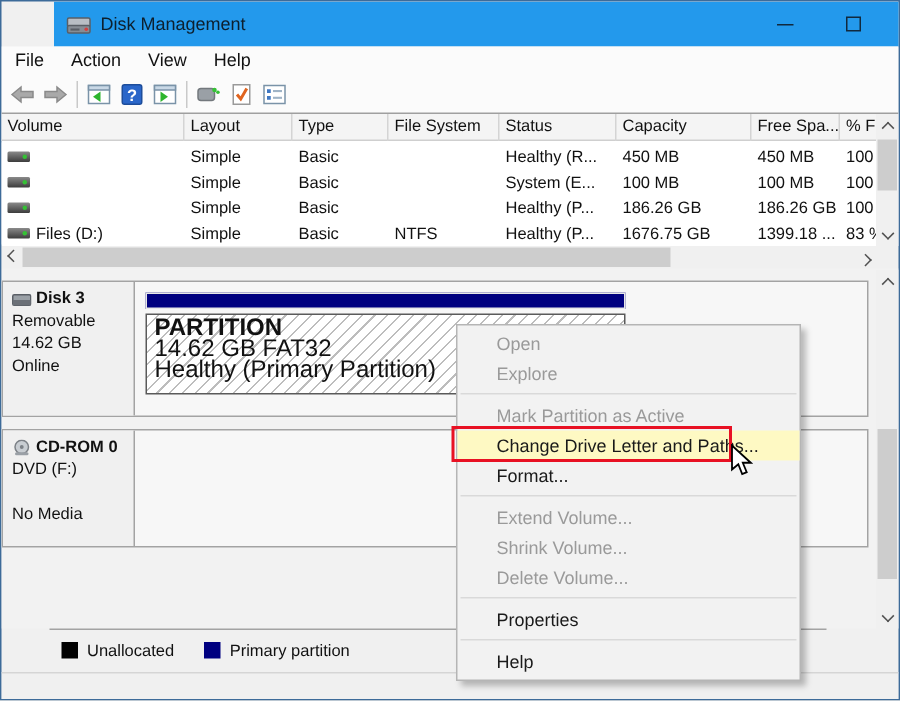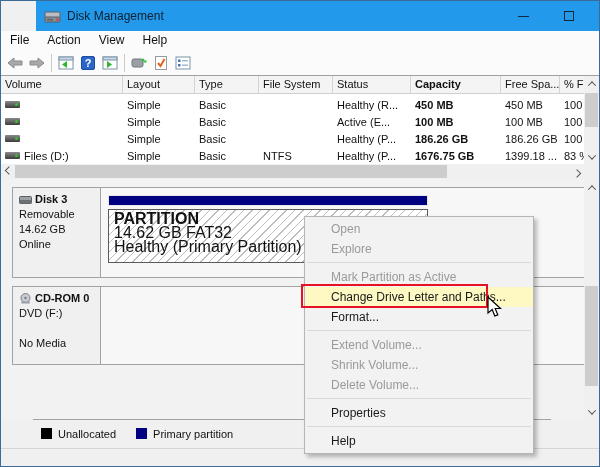--- a/index.html
+++ b/index.html
@@ -29,38 +29,38 @@
   .tbtn { width:22px; height:22px; display:flex; align-items:center; justify-content:center; }
   .tsep { width:1px; height:18px; background:#c9c9c9; margin:0 3px; }
   
   .toppane { position:absolute; left:0; top:75px; width:598px; height:88px; background:#fff; }
   .thead { position:absolute; left:0; top:0; width:583px; height:18px; background:#f4f4f4;
     border-bottom:1px solid #cfcfcf; display:flex; font-size:11px; color:#111; }
   .th { border-right:1px solid #d4d4d4; padding:2px 0 0 4px; height:18px; overflow:hidden; white-space:nowrap; }
   .trow { position:absolute; left:0; width:583px; height:17px; display:flex; font-size:11px; color:#111; background:#fff; }
   .td { padding:2px 0 0 4px; overflow:hidden; white-space:nowrap; display:flex; align-items:center; gap:4px; }
   .c1{width:122px;} .c2{width:72px;} .c3{width:64px;} .c4{width:74px;}
-  .c5{width:78px;} .c6{width:90px;font-weight:bold;} .c7{width:59px;} .c8{width:24px; border-right:none;}
+  .c5{width:78px;} .c6{width:90px;} .c7{width:59px;} .c8{width:24px; border-right:none;}
   .diskico { width:15px; height:7px; background:linear-gradient(#8a8a8a,#3c3c3c); border-radius:1px; position:relative; flex:0 0 auto; }
   .diskico::after { content:""; position:absolute; right:2px; top:2px; width:3px; height:3px; background:#35c135; border-radius:50%; }
   
   .vsb { position:absolute; width:15px; background:#f0f0f0; }
   .vsb .sbtn { position:absolute; left:0; width:15px; height:15px; display:flex; align-items:center; justify-content:center; }
   .vsb .thumb { position:absolute; left:1px; width:13px; background:#cdcdcd; }
   .hsb { position:absolute; left:0; top:163px; width:583px; height:15px; background:#f0f0f0; }
   .hsb .sbtn { position:absolute; top:0; width:15px; height:15px; display:flex; align-items:center; justify-content:center; }
   .hsb .thumb { position:absolute; top:1px; left:14px; width:432px; height:13px; background:#cdcdcd; }
   .chev { width:6px; height:6px; border-left:1.5px solid #515151; border-top:1.5px solid #515151; display:block; }
   .chev.up   { transform:rotate(45deg) translate(1px,1px); }
   .chev.down { transform:rotate(225deg) translate(1px,1px); }
   .chev.left { transform:rotate(-45deg) translate(1px,-1px); }
   .chev.right{ transform:rotate(135deg) translate(1px,-1px); }
   
   .lowerpane { position:absolute; left:0; top:178px; width:598px; height:240px; background:#f2f2f2; }
-  .diskrow { position:absolute; left:11px; width:578px; border:1px solid #a3a3a3; background:#f7f7f7; display:flex; }
+  .diskrow { position:absolute; left:0; width:578px; border:1px solid #a3a3a3; background:#f7f7f7; display:flex; }
   .dleft { width:88px; border-right:1px solid #a3a3a3; background:#f0f0f0; padding:4px 4px 0 6px; font-size:11px; line-height:15px; color:#111; }
   .dname { font-weight:bold; display:flex; align-items:center; gap:3px; white-space:nowrap; }
   .dgraphic { position:relative; flex:1; }
   .pband { position:absolute; left:7px; top:7px; width:320px; height:11px; background:#000080; border:1px solid #e8e8e8; }
   .pbox { position:absolute; left:7px; top:21px; width:320px; height:54px; border:1px solid #5a5a5a;
     background:repeating-linear-gradient(135deg, #ffffff 0 5px, #bdbdbd 5px 6px);
     padding:2px 0 0 5px; font-size:16px; line-height:14px; color:#111; }
   .pbox .pt { font-weight:bold; }
   .cdico { width:13px; height:11px; }
   
@@ -197,21 +197,21 @@
       <div class="td c8">100</div>
     </div>
     <div class="trow" style="top:36px">
       <div class="td c1">
           <span class="diskico"></span>
           <span></span>
         </div>
       <div class="td c2">Simple</div>
       <div class="td c3">Basic</div>
       <div class="td c4"></div>
-      <div class="td c5">Active (E...</div>
+      <div class="td c5">System (E...</div>
       <div class="td c6">100 MB</div>
       <div class="td c7">100 MB</div>
       <div class="td c8">100</div>
     </div>
     <div class="trow" style="top:53px">
       <div class="td c1">
           <span class="diskico"></span>
           <span></span>
         </div>
       <div class="td c2">Simple</div>

